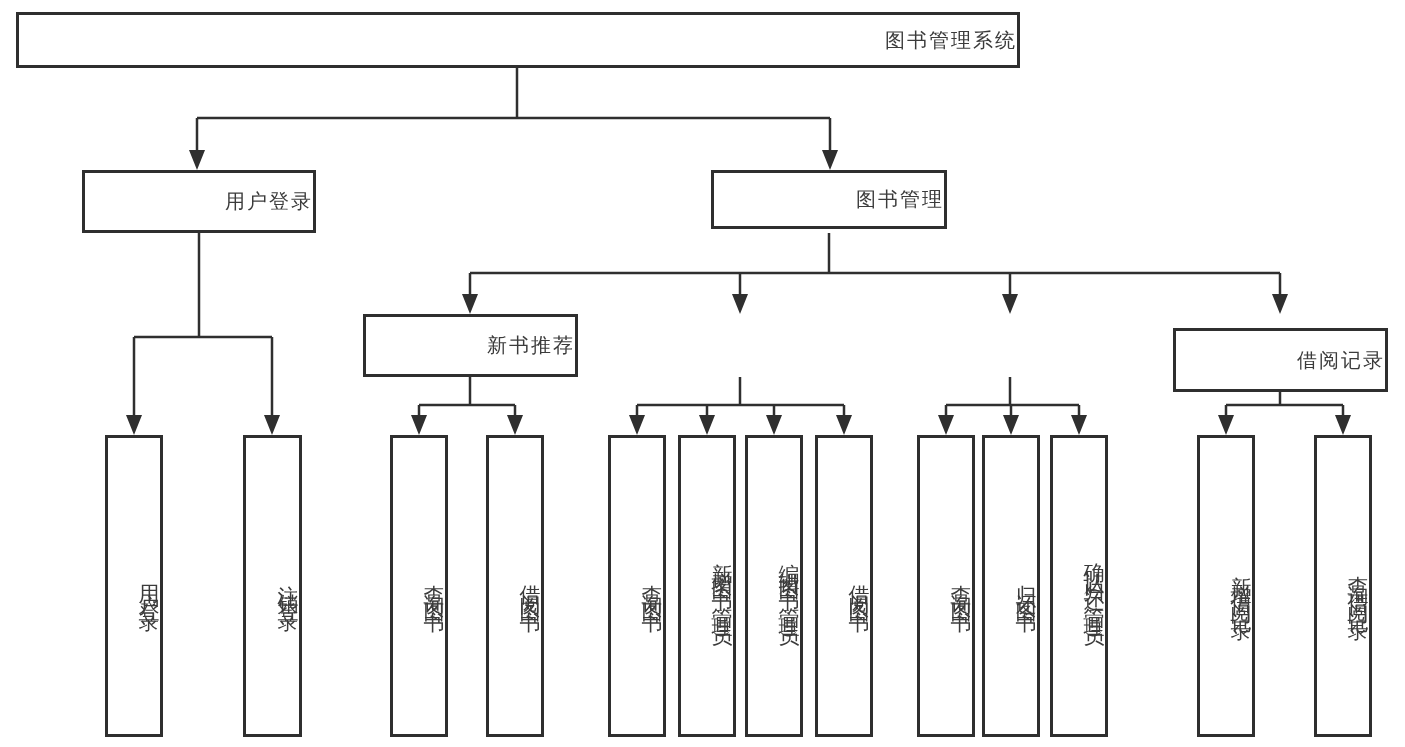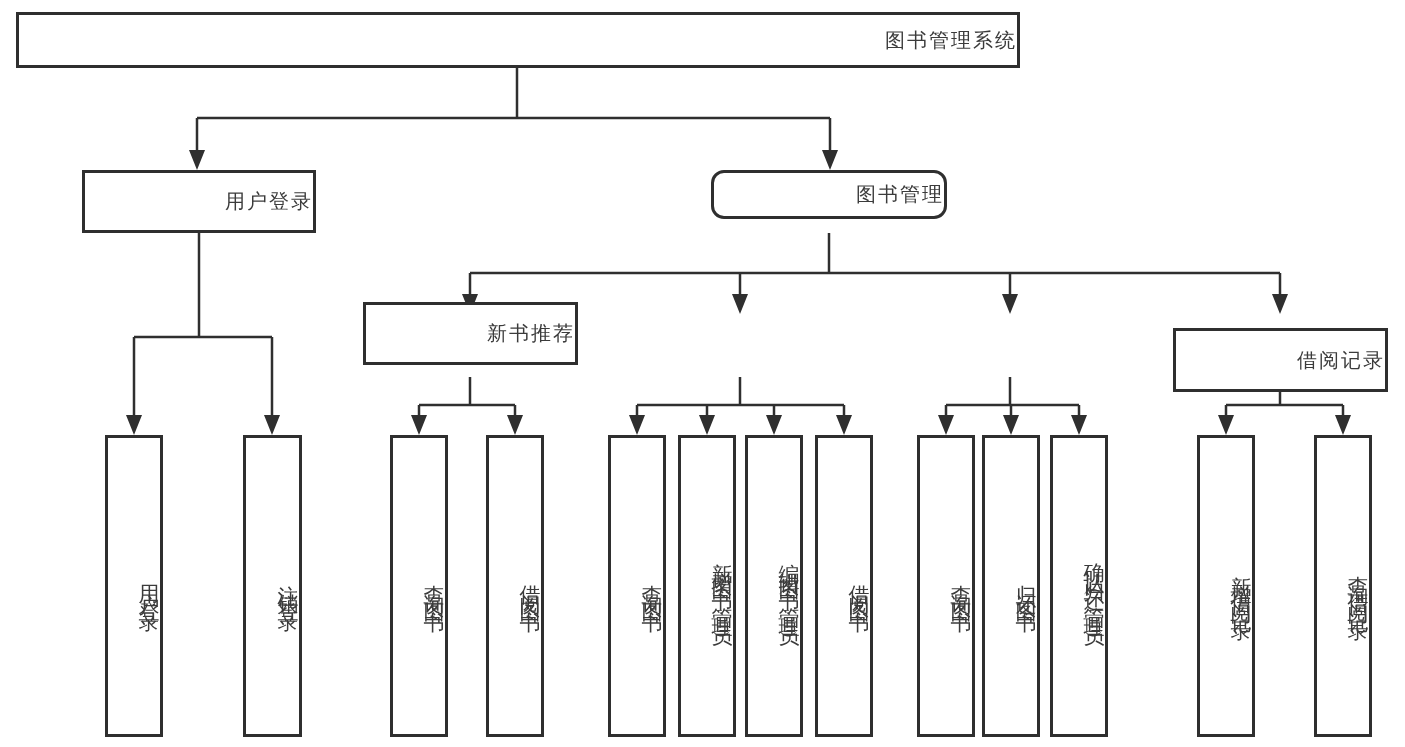--- a/index.html
+++ b/index.html
@@ -143,25 +143,25 @@
     </g>
   </svg>
 
   <div class="node h-node" style="left:16px; top:12px; width:1004px; height:56px;">
     <span>图书管理系统</span>
   </div>
 
   <div class="node h-node" style="left:82px; top:170px; width:234px; height:63px;">
     <span>用户登录</span>
   </div>
-  <div class="node h-node" style="left:711px; top:170px; width:236px; height:49px;border-radius:13px;">
+  <div class="node h-node" style="left:711px; top:170px; width:236px; height:59px;">
     <span>图书管理</span>
   </div>
 
-  <div class="node h-node" style="left:363px; top:302px; width:215px; height:63px;">
+  <div class="node h-node" style="left:363px; top:314px; width:215px; height:63px;">
     <span>新书推荐</span>
   </div>
   <div class="node h-node" style="left:1173px; top:328px; width:215px; height:64px;">
     <span>借阅记录</span>
   </div>
 
   <div class="node v-node" style="left:105px; top:435px; width:58px; height:302px;">
     <span class="v-text">用户登录</span>
   </div>
   <div class="node v-node" style="left:243px; top:435px; width:59px; height:302px;">

